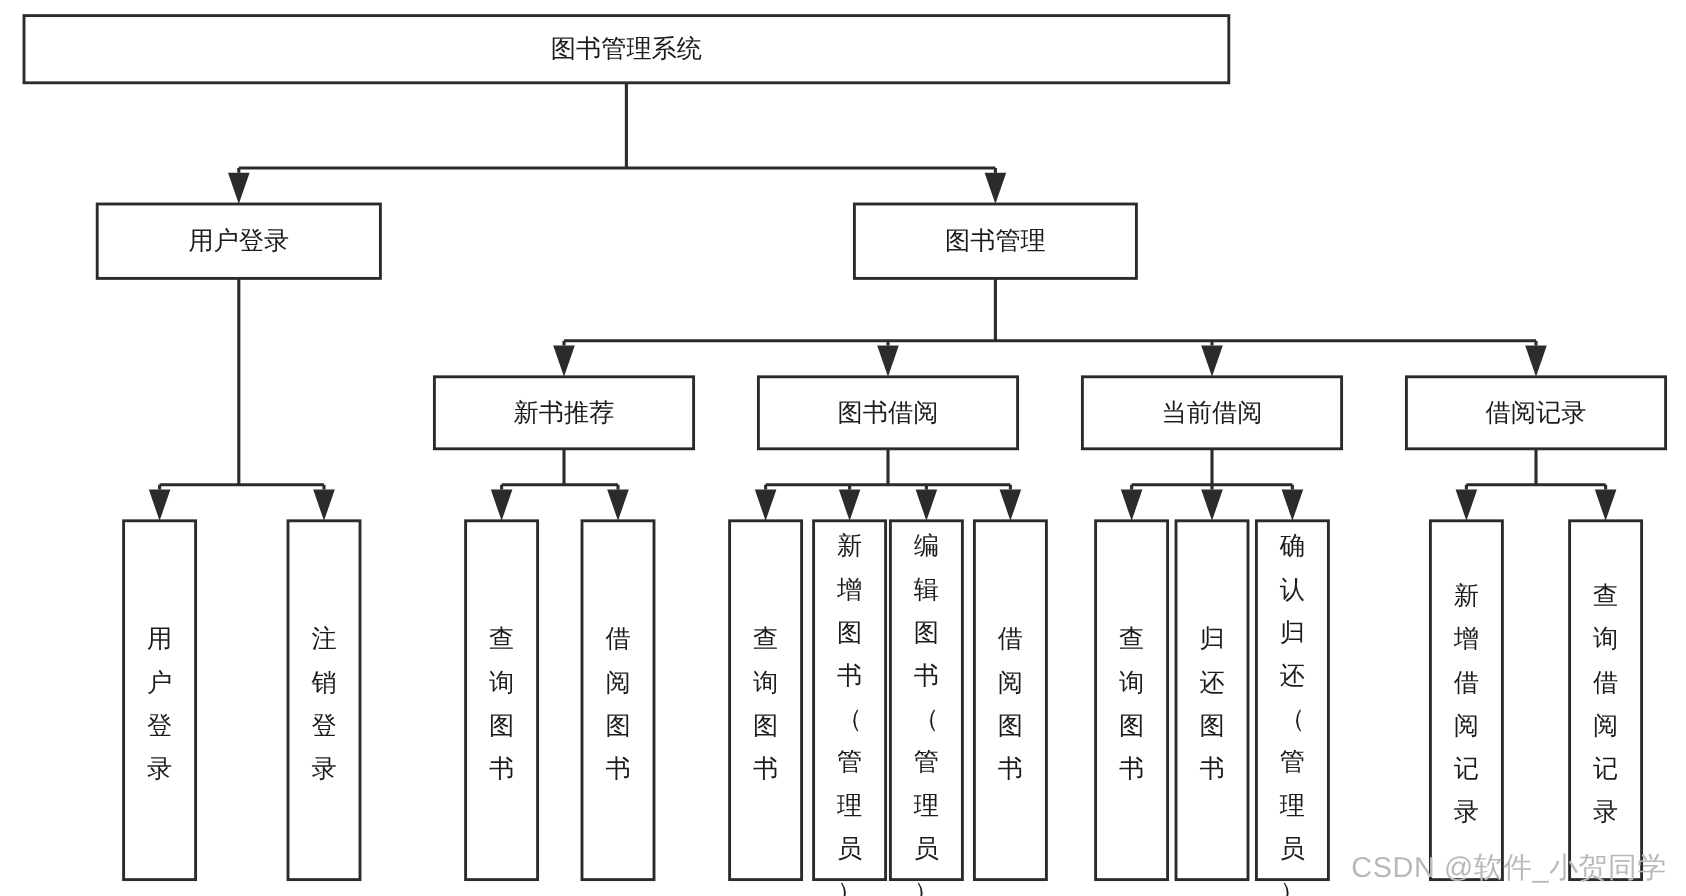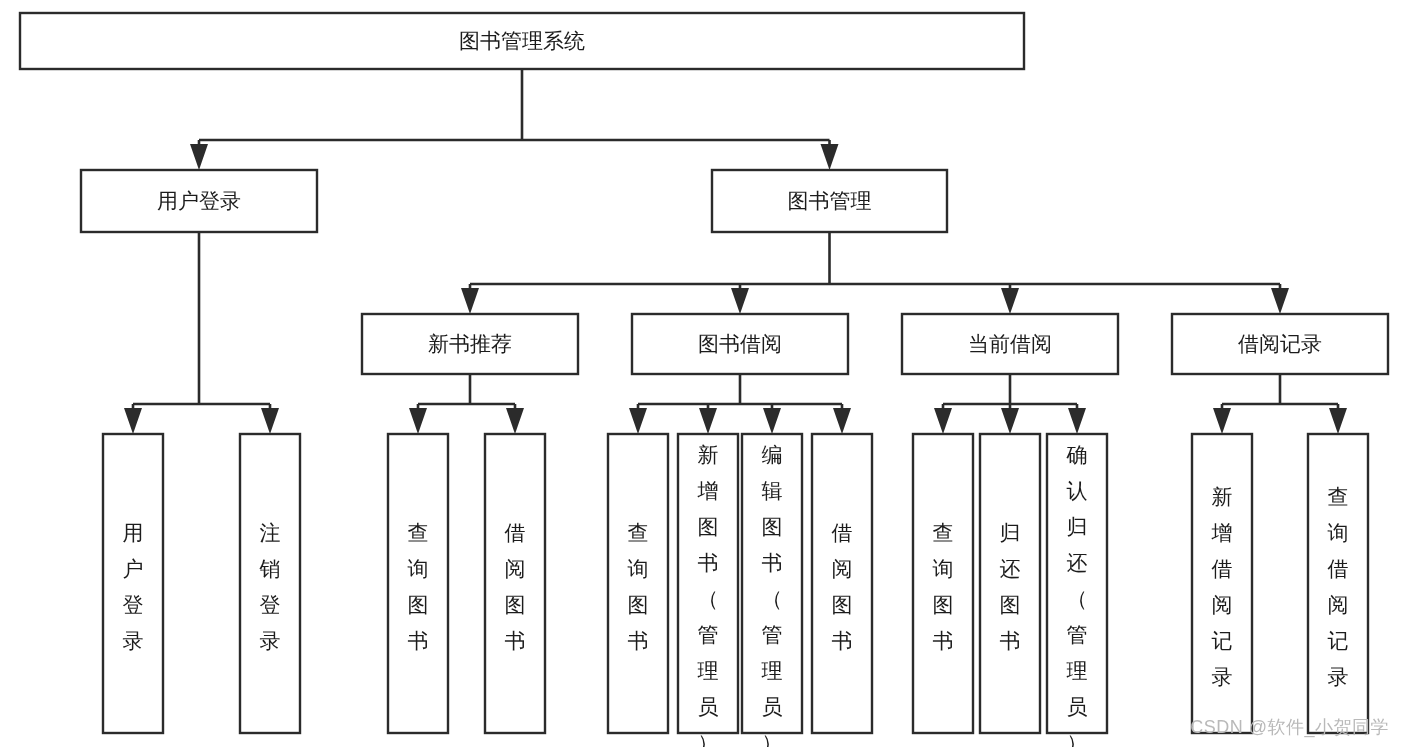--- a/index.html
+++ b/index.html
@@ -53,21 +53,21 @@
     font-family: "Liberation Sans", "DejaVu Sans", sans-serif;
     font-size: 21px;
     fill: #1c1c1c;
     text-anchor: middle;
   }
   .watermark-text {
     position: absolute;
     right: 16px;
     bottom: 8px;
     font-family: "Liberation Sans", "DejaVu Sans", sans-serif;
-    font-size: 18px;
+    font-size: 24px;
     color: #b9b9b9;
     white-space: nowrap;
     letter-spacing: 0.5px;
     user-select: none;
   }
 </style>
 </head>
 <body>
 
 <div id="diagram-root">

